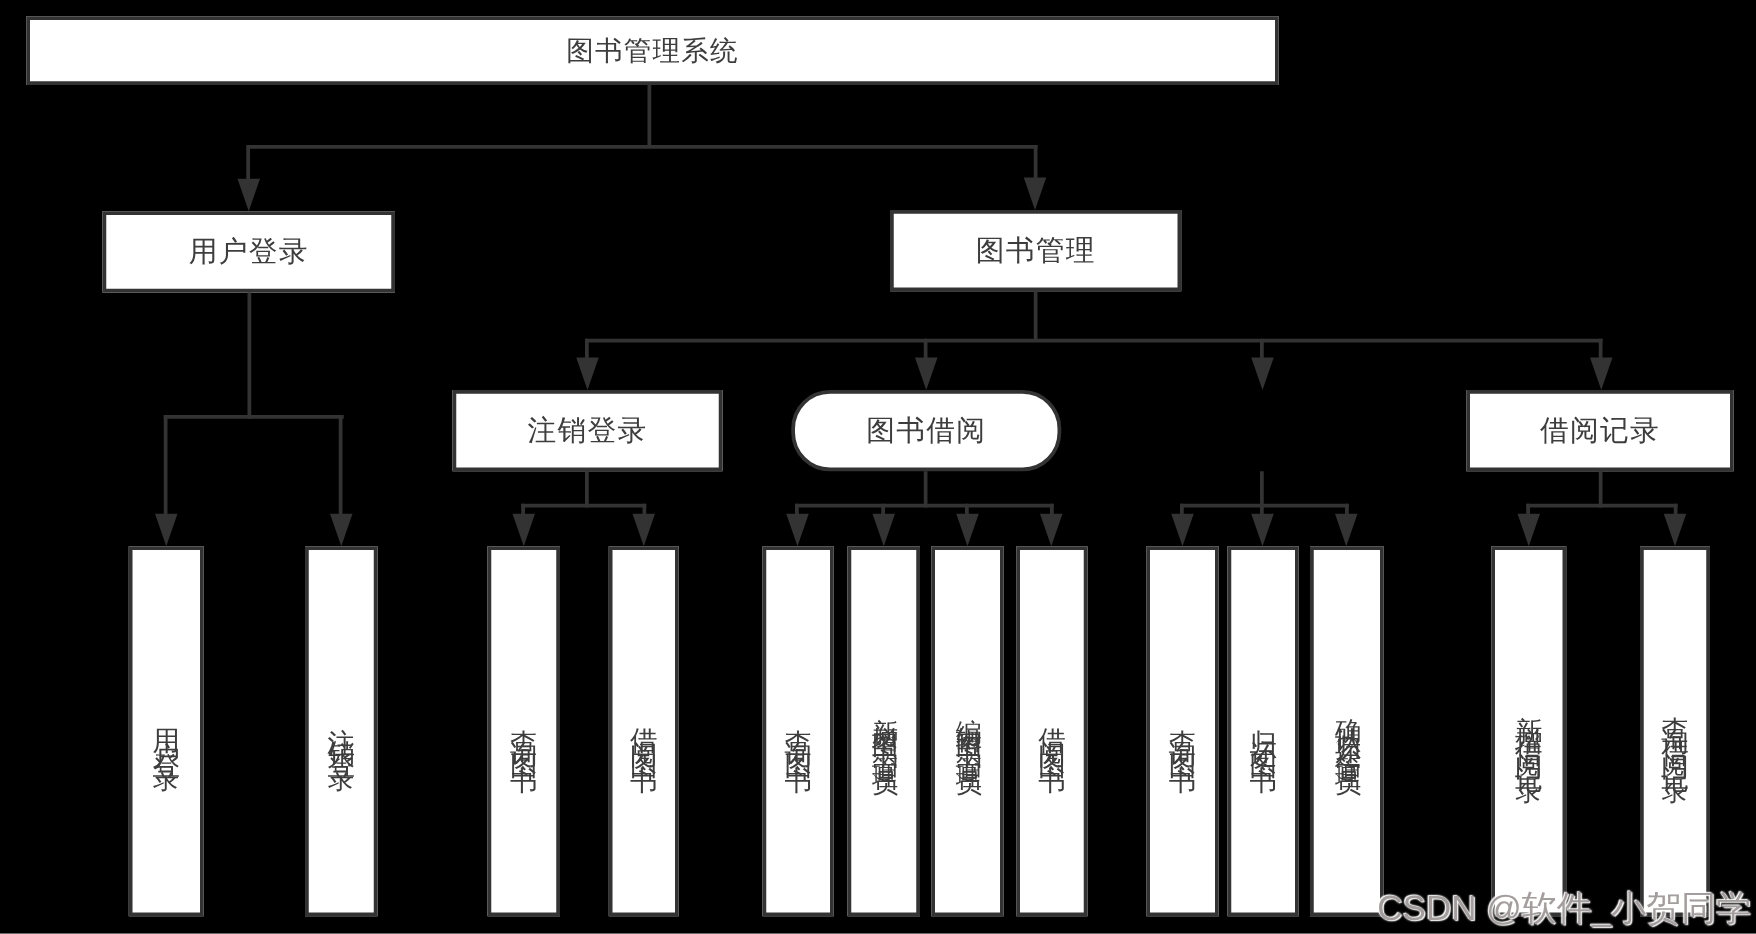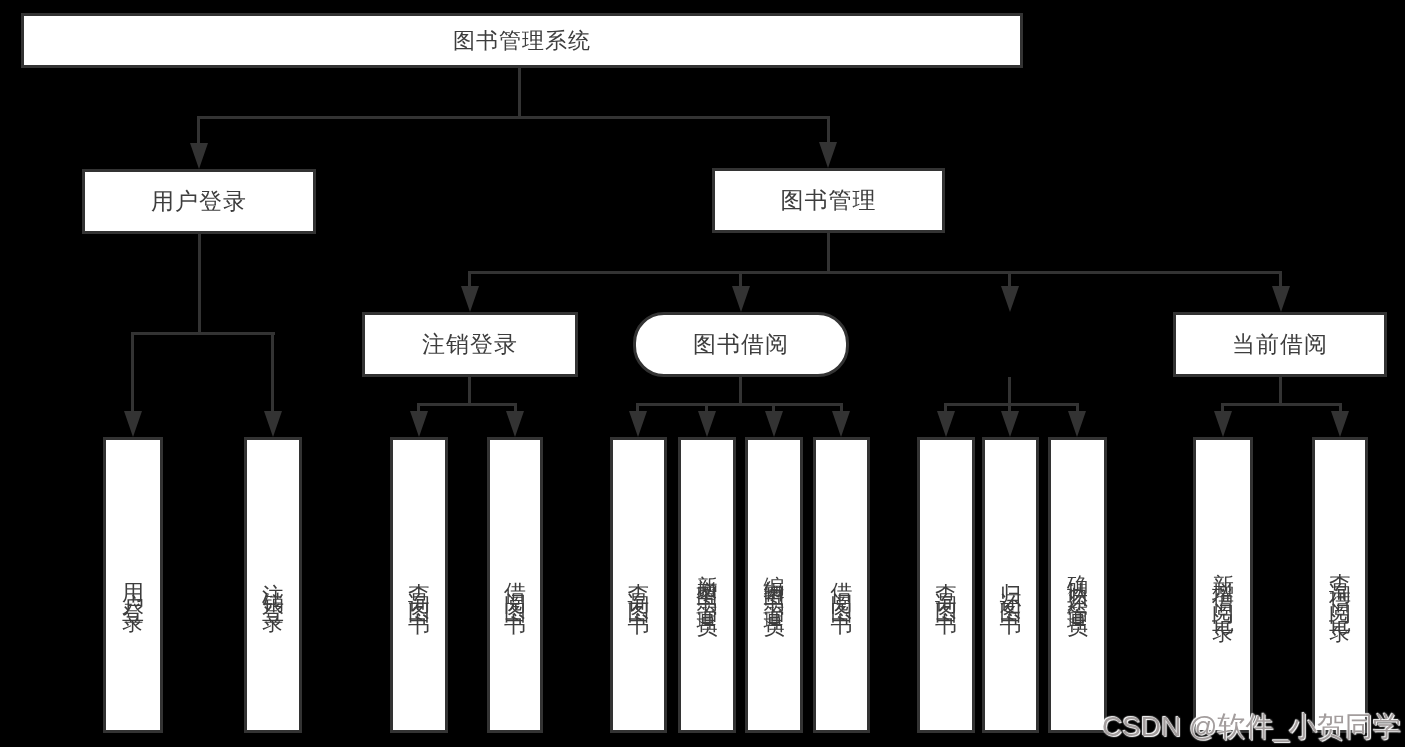--- a/index.html
+++ b/index.html
@@ -73,21 +73,21 @@
     <span>图书管理</span>
   </div>
 
   <div class="box lv3" style="left:362px;width:216px;">
     <span>注销登录</span>
   </div>
   <div class="box lv3" style="left:633px;width:216px;border-radius:31px;">
     <span>图书借阅</span>
   </div>
   <div class="box lv3" style="left:1173px;width:214px;">
-    <span>当前借阅</span>
+    <span>借阅记录</span>
   </div>
 
   <div class="box leaf" style="left:103px;width:60px;">
     <span class="vtext">用户登录</span>
   </div>
   <div class="box leaf" style="left:244px;width:58px;">
     <span class="vtext">注销登录</span>
   </div>
 
   <div class="box leaf" style="left:390px;width:58px;">

